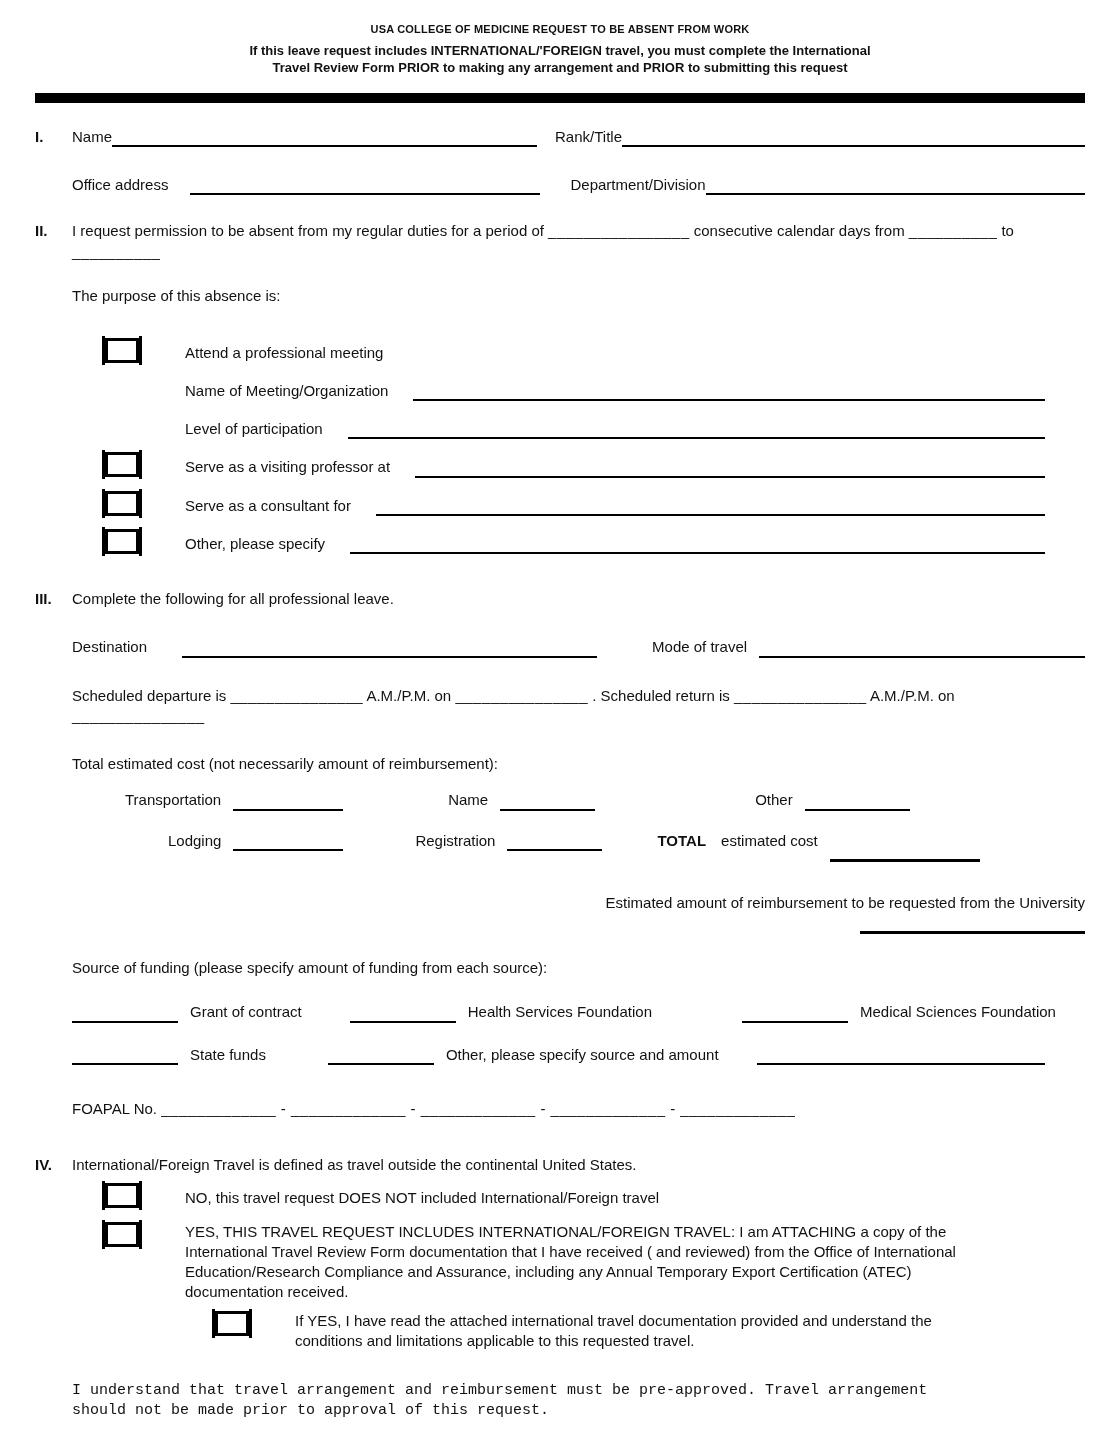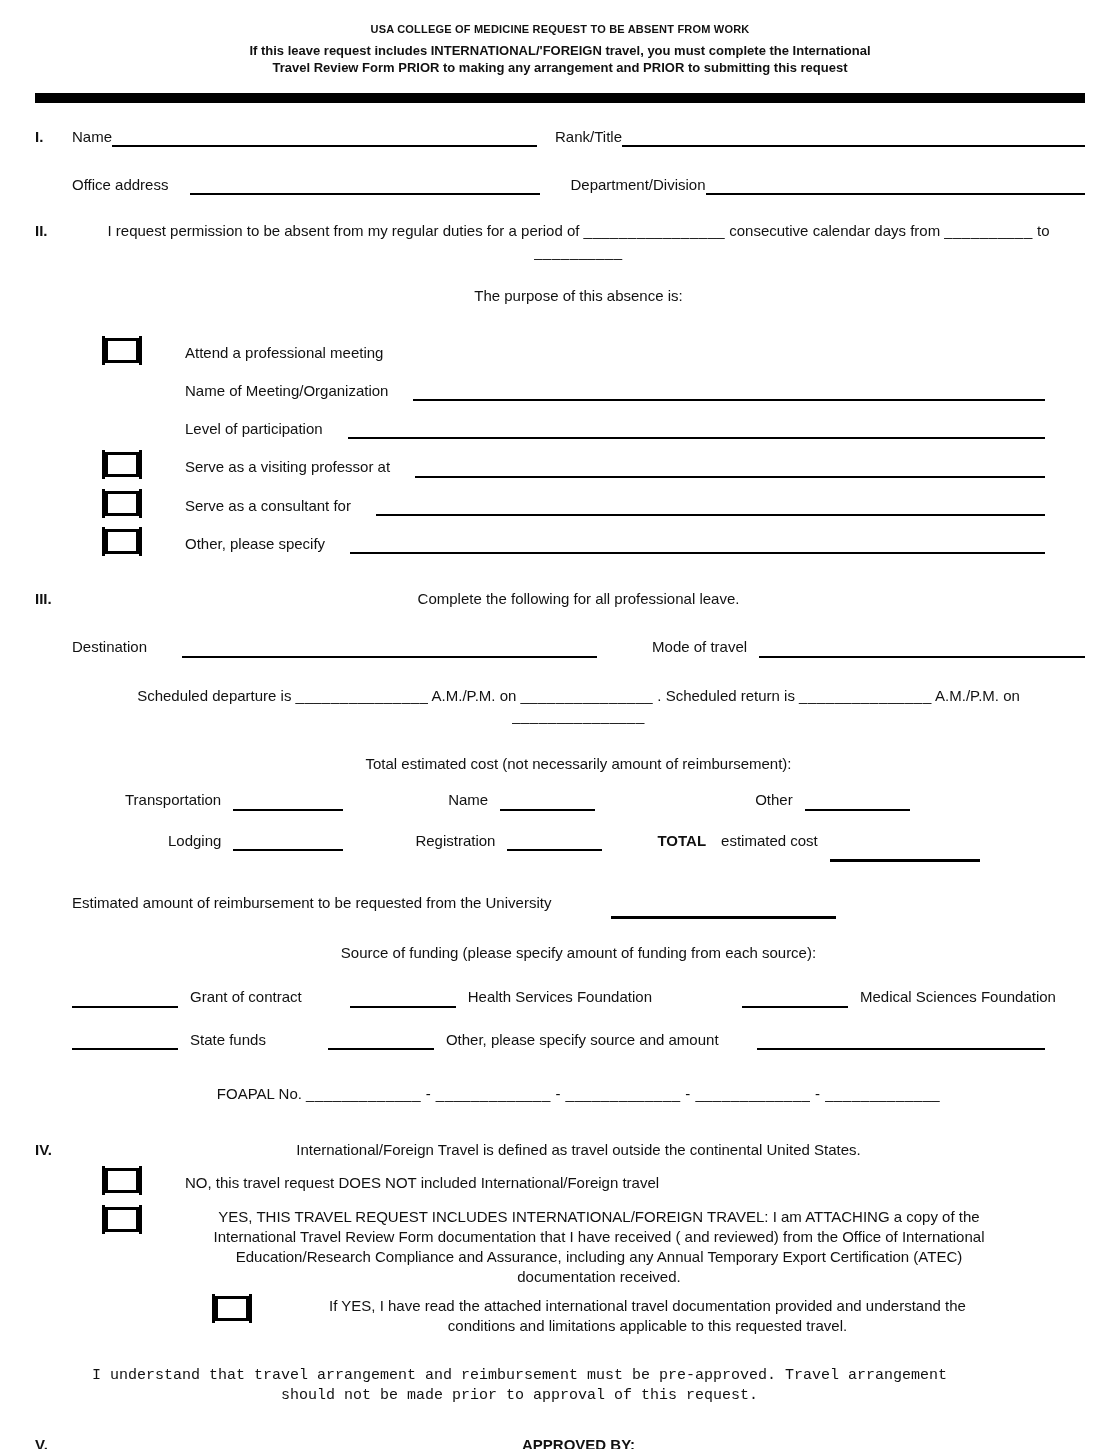--- a/index.html
+++ b/index.html
@@ -10,35 +10,35 @@
   
   .hdr { text-align: center; font-weight: bold; padding-top: 6px; }
   .hdr-title { font-size: 11px; margin-bottom: 5px; letter-spacing: 0.2px; }
   .hdr-sub { font-size: 13px; }
   .dbl-rule { margin-top: 16px; height: 5px; border-top: 7px solid #000; border-bottom: 3px solid #000; }
 
   
   .sec { display: flex; margin-top: 24px; }
   .sec-num { width: 37px; flex: 0 0 37px; font-weight: bold; }
   .sec-body { flex: 1; min-width: 0; }
-  p { margin: 0; text-align: center; }
+  p { margin: 0; }
 
   
   .row { display: flex; align-items: flex-end; }
   .lbl { white-space: nowrap; }
   .blank { display: inline-block; height: 15px; border-bottom: 2px solid #000; flex: 0 0 auto; }
   .blank.thick { border-bottom-width: 3px; }
   .grow { flex: 1 1 auto; }
   .us { letter-spacing: 0.5px; white-space: nowrap; }
 
   .mt4  { margin-top: 4px; } .mt14 { margin-top: 14px; }
   .mt16 { margin-top: 16px; } .mt18 { margin-top: 32px; } .mt20 { margin-top: 20px; }
   .mt22 { margin-top: 22px; } .mt24 { margin-top: 24px; } .mt26 { margin-top: 26px; }
   .mt28 { margin-top: 28px; } .mt30 { margin-top: 30px; } .mt34 { margin-top: 34px; }
-  .mt36 { margin-top: 36px; } .mt42 { margin-top: 42px; }
+  .mt36 { margin-top: 36px; } .mt42 { margin-top: 42px; flex-direction: column; }
   .ml8  { margin-left: 12px; }  .ml18 { margin-left: 18px; } .ml22 { margin-left: 22px; }
   .ml25 { margin-left: 25px; } .ml30 { margin-left: 30px; text-align: right; } .ml35 { margin-left: 35px; }
   .ml38 { margin-left: 38px; } .ml48 { margin-left: 48px; } .ml55 { margin-left: 55px; }
   .ml60 { margin-left: 60px; } .ml62 { margin-left: 62px; } .ml70 { margin-left: 72px; }
   .ml90 { margin-left: 90px; } .ml105 { margin-left: 105px; } .ml160 { margin-left: 160px; }
   .mr40 { margin-right: 40px; }
   .w95  { width: 95px; }  .w105 { width: 105px; } .w106 { width: 106px; }
   .w110 { width: 110px; } .w150 { width: 150px; } .w225 { width: 225px; }
   .w350 { width: 350px; } .w415 { width: 415px; } .w425 { width: 425px; }
   .b { font-weight: bold; }

